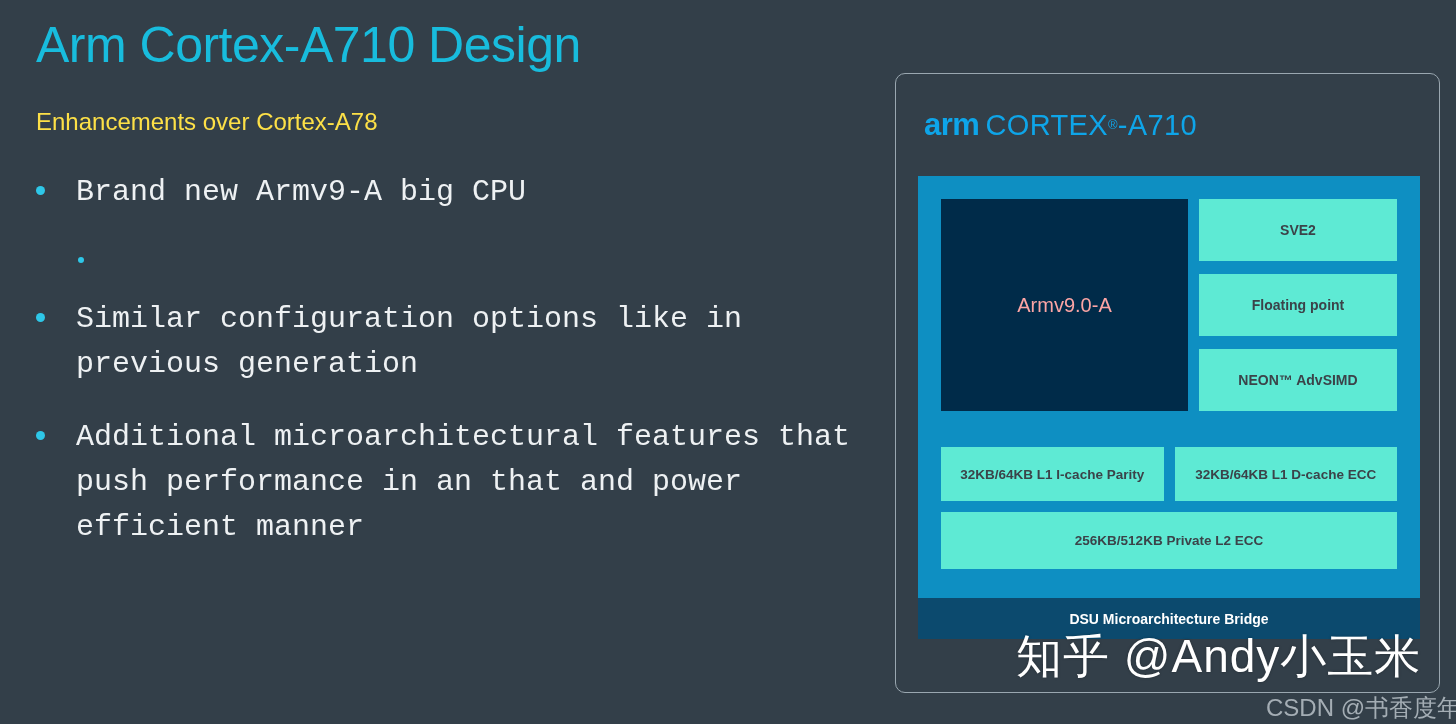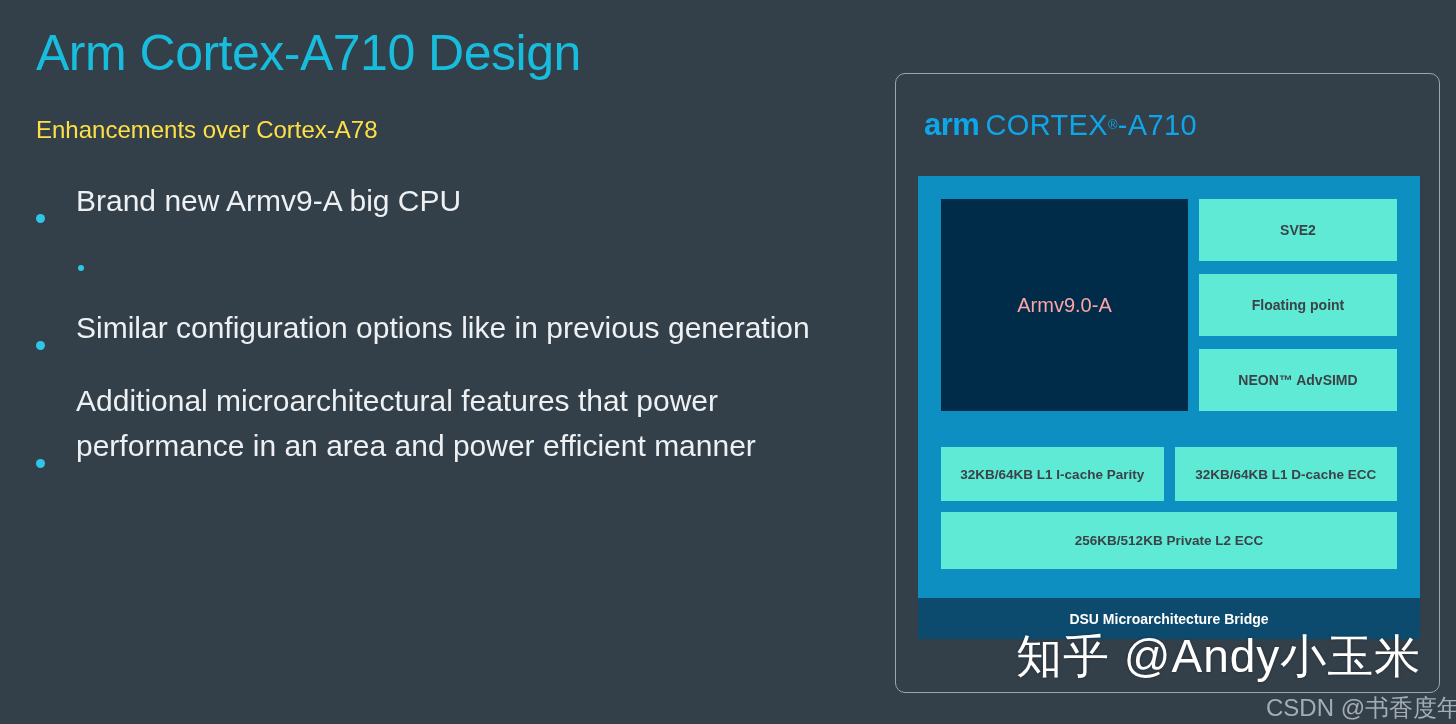--- a/index.html
+++ b/index.html
@@ -15,21 +15,20 @@
     font-family: "Liberation Sans", sans-serif;
     -webkit-font-smoothing: antialiased;
   }
 
   
   .slide-left {
     position: absolute;
     left: 0; top: 0;
     width: 880px;
     height: 673px;
-    margin-top: 8px;
   }
   .slide-title {
     position: absolute;
     left: 36px;
     top: 16px;
     font-size: 50px;
     font-weight: 400;
     letter-spacing: -0.5px;
     color: #18bcdd;
     white-space: nowrap;
@@ -45,21 +44,22 @@
   }
 
   .bullet-list {
     position: absolute;
     left: 36px;
     top: 170px;
     width: 820px;
   }
   .bullet-row {
     display: flex;
-    align-items: flex-end;
+    align-items: flex-start;
+    font-family: Liberation Mono, monospace;
   }
   .bullet-row.level-1 {
     margin-bottom: 28px;
   }
   .bullet-row.level-2 {
     margin-left: 42px;
     margin-bottom: 34px;
   }
   .bullet-dot {
     flex: 0 0 auto;
@@ -252,21 +252,21 @@
       <span class="bullet-dot"></span>
     </div>
 
     <div class="bullet-row level-1">
       <span class="bullet-dot"></span>
       <span class="bullet-text">Similar configuration options like in previous generation</span>
     </div>
 
     <div class="bullet-row level-1">
       <span class="bullet-dot"></span>
-      <span class="bullet-text">Additional microarchitectural features that power performance in an area and power efficient manner</span>
+      <span class="bullet-text">Additional microarchitectural features that push performance in an that and power efficient manner</span>
     </div>
 
   </div>
 </div>
 
 <div class="diagram-panel">
 
   <div class="panel-brand">
     <span class="brand-arm">arm</span><span class="brand-cortex">CORTEX</span><span class="brand-reg">®</span><span class="brand-cortex" style="margin-left:0">-A710</span>
   </div>

